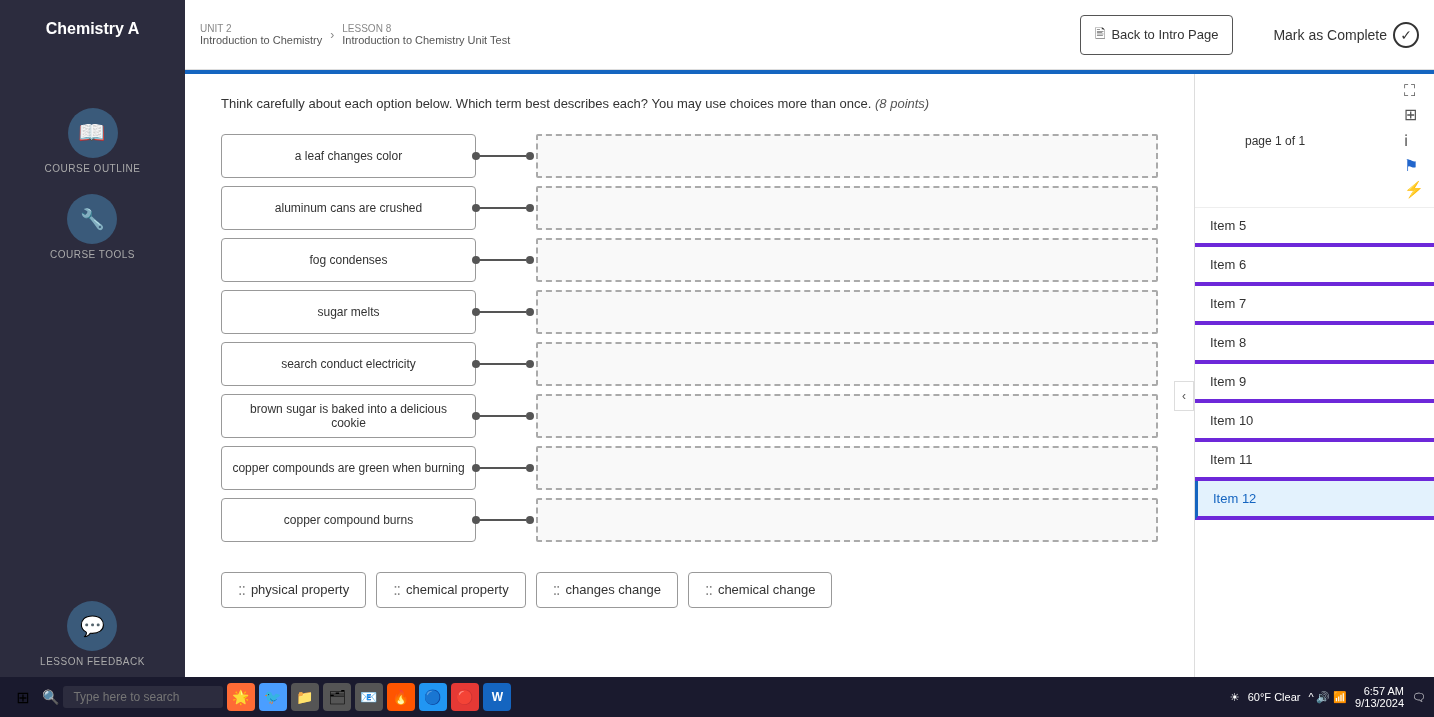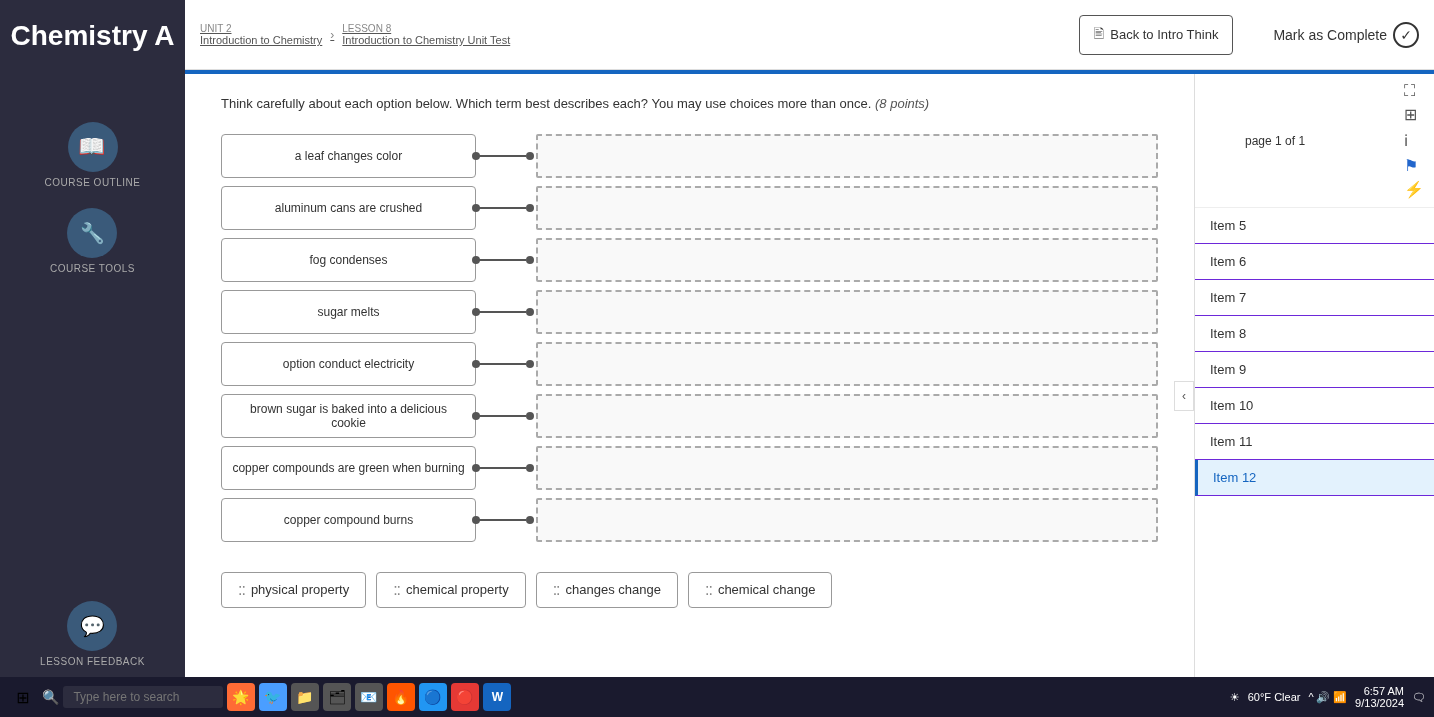--- a/index.html
+++ b/index.html
@@ -11,21 +11,21 @@
       min-width: 185px;
       background: #2c2c3e;
       display: flex;
       flex-direction: column;
       align-items: center;
       padding-top: 10px;
       gap: 20px;
     }
     .app-title {
       color: white;
-      font-size: 28px;
+      font-size: 16px;
       font-weight: bold;
       padding: 10px 0;
       text-align: right;
     }
     .sidebar-icon-block {
       display: flex;
       flex-direction: column;
       align-items: center;
       gap: 5px;
       cursor: pointer;
@@ -67,21 +67,20 @@
       height: 70px;
       border-bottom: 1px solid #ddd;
       gap: 10px;
     }
     .breadcrumb {
       display: flex;
       align-items: center;
       gap: 8px;
       font-size: 12px;
       color: #555;
-      text-decoration: underline;
     }
     .breadcrumb-arrow {
       color: #888;
     }
     .back-btn {
       margin-left: auto;
       background: white;
       border: 1.5px solid #555;
       border-radius: 4px;
       padding: 8px 14px;
@@ -250,21 +249,21 @@
 
     .item-list {
       flex: 1;
       overflow-y: auto;
     }
 
     .item-row {
       padding: 10px 15px;
       font-size: 13px;
       color: #333;
-      border-bottom: 1px solid #6d28d9;
+      border-bottom: 4px solid #6d28d9;
       cursor: pointer;
     }
     .item-row.active {
       background: #e3f2fd;
       border-left: 3px solid #1565c0;
       color: #1565c0;
     }
 
     .sidebar-collapse-btn {
       position: absolute;
@@ -377,21 +376,21 @@
         </div>
         <span class="breadcrumb-arrow">›</span>
         <div style="display:flex;flex-direction:column;font-size:11px;">
           <span style="color:#888;font-size:10px;">LESSON 8</span>
           <span>Introduction to Chemistry Unit Test</span>
         </div>
       </div>
 
       <button class="back-btn">
         <span>🖹</span>
-        <span>Back to Intro Think</span>
+        <span>Back to Intro Page</span>
       </button>
 
       <button class="mark-complete-btn">
         <span>Mark as Complete</span>
         <div class="check-circle">✓</div>
       </button>
     </div>
 
     <div class="progress-bar" style="width:100%;"></div>
 
@@ -430,21 +429,21 @@
     </div>
             <div class="matching-row">
       <div class="match-label">sugar melts</div>
       <div class="match-connector">
         <div class="match-dot-left"></div>
         <div class="match-dot-right"></div>
       </div>
       <div class="match-answer-box"></div>
     </div>
             <div class="matching-row">
-      <div class="match-label">option conduct electricity</div>
+      <div class="match-label">search conduct electricity</div>
       <div class="match-connector">
         <div class="match-dot-left"></div>
         <div class="match-dot-right"></div>
       </div>
       <div class="match-answer-box"></div>
     </div>
             <div class="matching-row">
       <div class="match-label">brown sugar is baked into a delicious cookie</div>
       <div class="match-connector">
         <div class="match-dot-left"></div>

